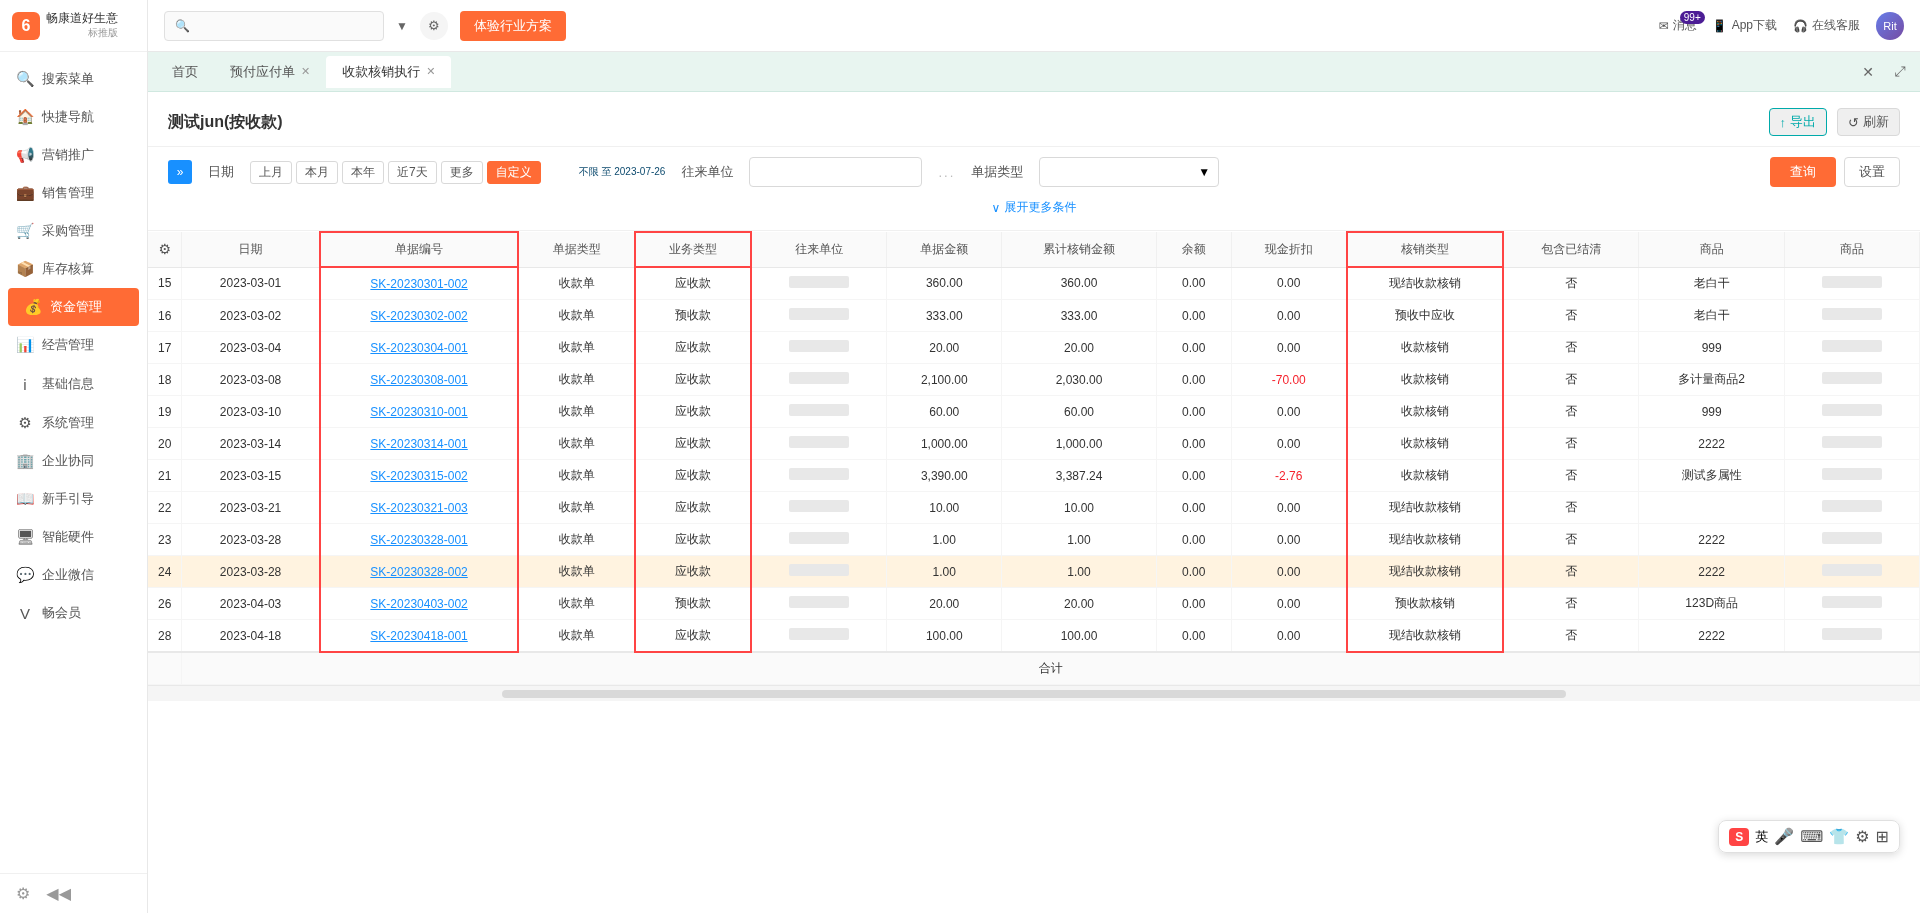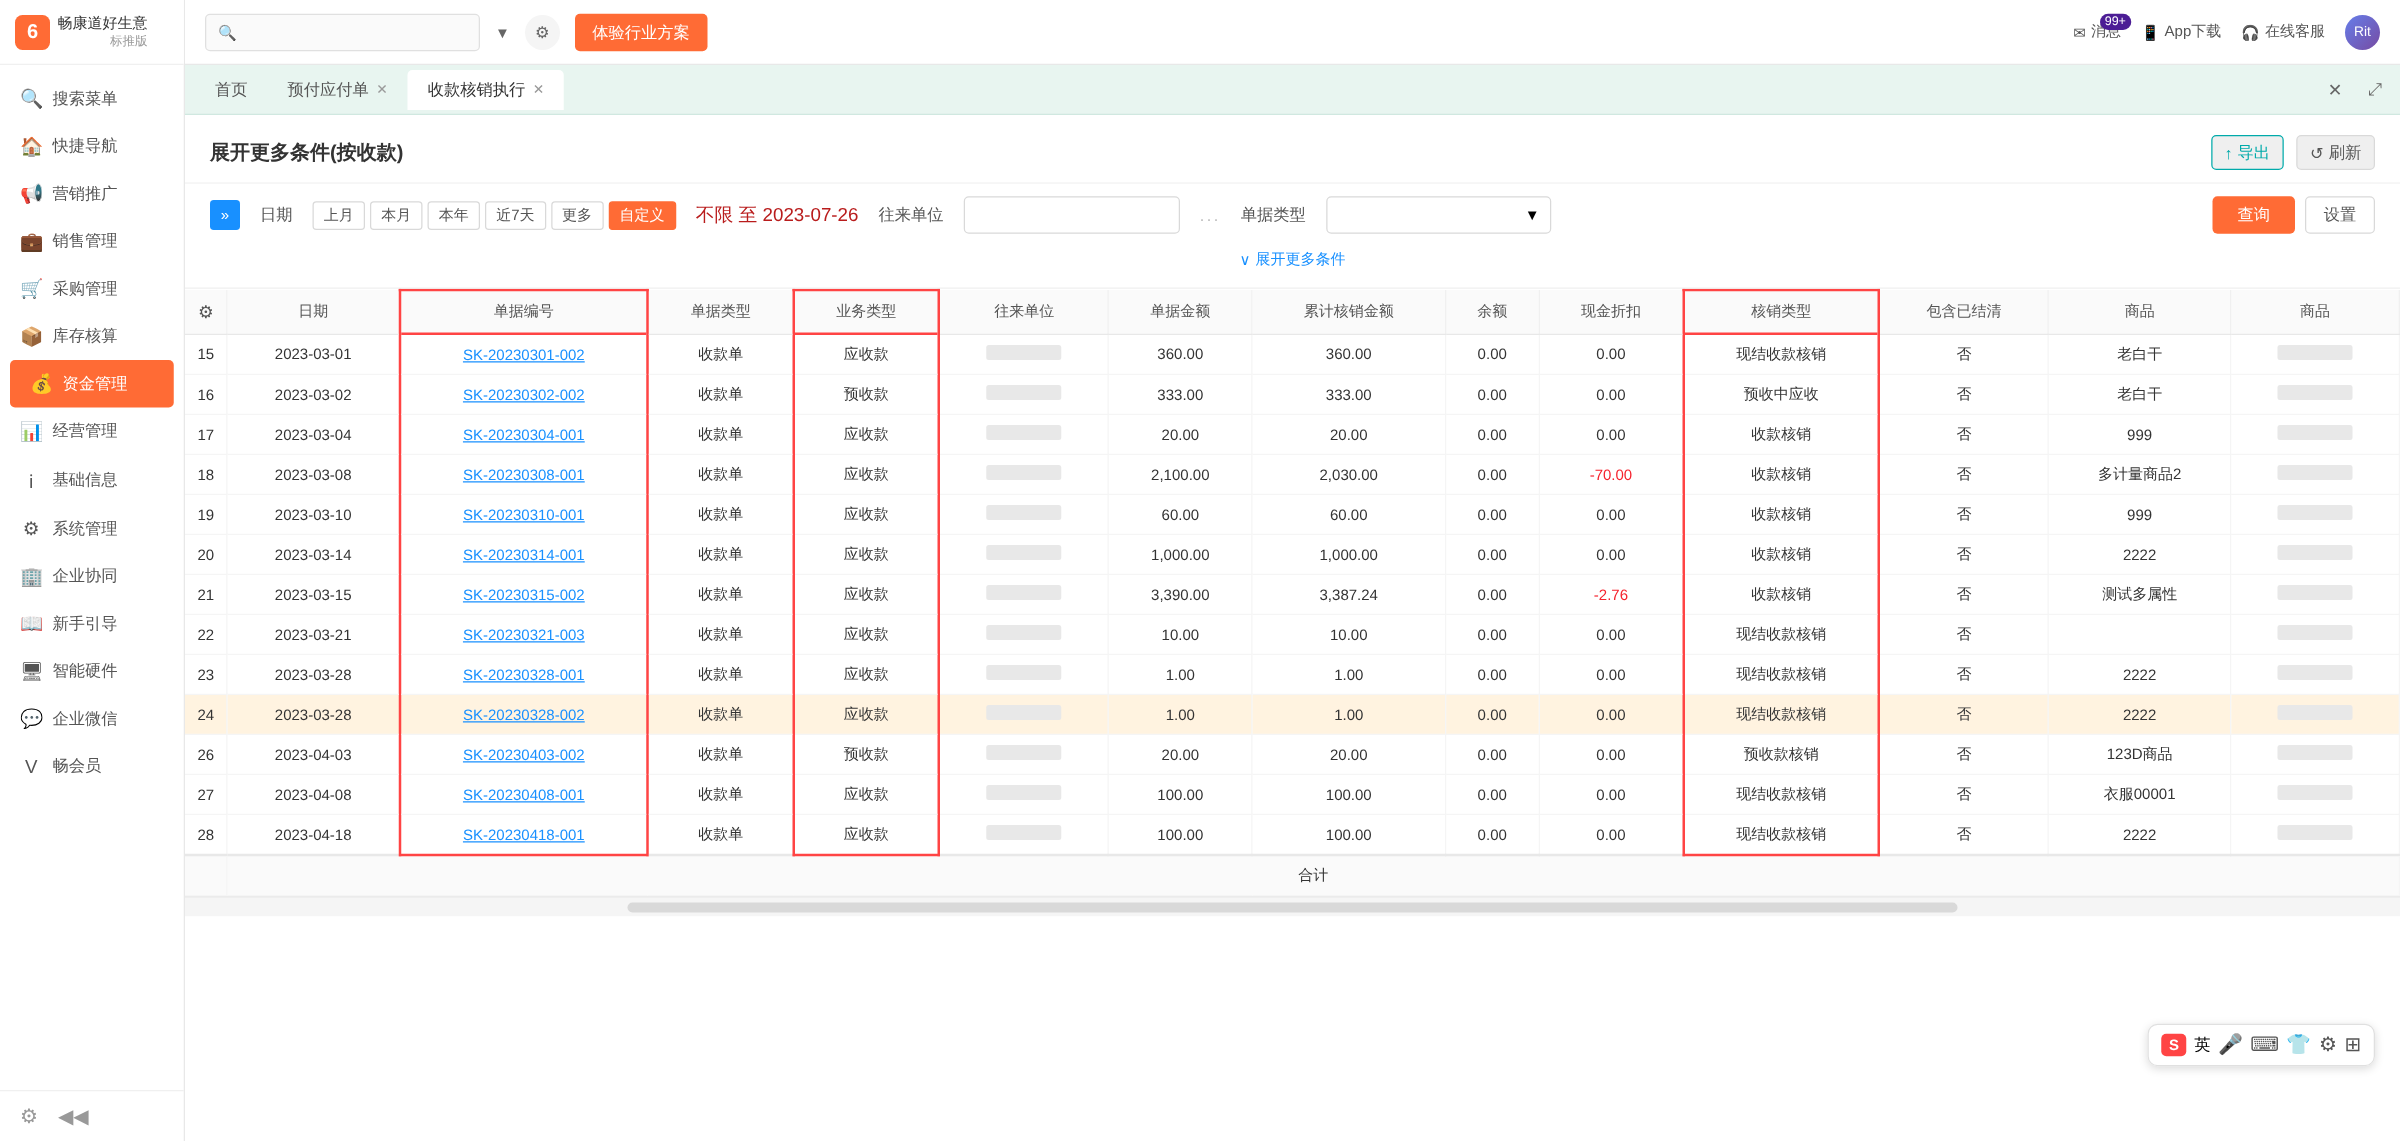--- a/index.html
+++ b/index.html
@@ -51,21 +51,21 @@
     .action-btn2 { display: flex; align-items: center; gap: 4px; color: #555; font-size: 13px; cursor: pointer; border: 1px solid #d9d9d9; border-radius: 4px; padding: 4px 10px; }
 
     
     .filter-bar { padding: 10px 20px; background: #fff; border-bottom: 1px solid #f0f0f0; display: flex; flex-direction: column; gap: 8px; flex-shrink: 0; }
     .filter-row { display: flex; align-items: center; gap: 16px; flex-wrap: wrap; }
     .filter-toggle { width: 24px; height: 24px; background: #1890ff; display: flex; align-items: center; justify-content: center; color: #fff; border-radius: 3px; cursor: pointer; font-size: 12px; }
     .filter-label { color: #555; font-size: 13px; white-space: nowrap; }
     .filter-date-btns { display: flex; gap: 4px; }
     .filter-date-btn { padding: 2px 8px; border: 1px solid #d9d9d9; border-radius: 3px; background: #fff; cursor: pointer; font-size: 12px; color: #555; }
     .filter-date-btn.custom { background: #ff6b35; color: #fff; border-color: #ff6b35; }
-    .filter-date-range { color: #b91c1c; font-size: 15px; }
+    .filter-date-range { color: #0c4a6e; font-size: 10px; margin-left: 22px; }
     .filter-input { height: 30px; border: 1px solid #d9d9d9; border-radius: 4px; padding: 0 8px; font-size: 12px; min-width: 160px; }
     .filter-dots { color: #bbb; letter-spacing: 2px; }
     .filter-select { height: 30px; border: 1px solid #d9d9d9; border-radius: 4px; padding: 0 8px; font-size: 12px; min-width: 160px; display: flex; align-items: center; justify-content: space-between; background: #fff; cursor: pointer; }
     .query-btn { background: #ff6b35; color: #fff; border: none; border-radius: 4px; padding: 6px 20px; font-size: 13px; cursor: pointer; }
     .set-btn { background: #fff; color: #555; border: 1px solid #d9d9d9; border-radius: 4px; padding: 5px 14px; font-size: 13px; cursor: pointer; }
     .expand-btn { display: flex; align-items: center; gap: 4px; color: #1890ff; font-size: 12px; cursor: pointer; justify-content: center; padding: 4px 0; }
 
     
     .table-container { flex: 1; overflow: auto; padding: 0; }
     table { width: 100%; border-collapse: collapse; font-size: 12px; }
@@ -225,21 +225,21 @@
     </div>
     <div class="tabs-actions">
       <div class="tab-action-btn">✕</div>
       <div class="tab-action-btn">⤢</div>
     </div>
   </div>
 
   <div class="content">
 
     <div class="content-header">
-      <h2 class="page-title">展开更多条件(按收款)</h2>
+      <h2 class="page-title">测试jun(按收款)</h2>
       <div class="header-actions">
         <button class="action-btn">
           <span>↑</span>
           <span>导出</span>
         </button>
         <button class="action-btn2">
           <span>↺</span>
           <span>刷新</span>
         </button>
       </div>
@@ -470,36 +470,20 @@
       <td class="">20.00</td>
       <td class="">20.00</td>
       <td>0.00</td>
       <td class="">0.00</td>
       <td style="border-left:2px solid #ff4444;border-right:2px solid #ff4444;">预收款核销</td>
       <td>否</td>
       <td>123D商品</td>
       <td><span class="text-gray"></span></td>
     </tr>
             <tr>
-      <td>27</td>
-      <td>2023-04-08</td>
-      <td style="border-left:2px solid #ff4444;border-right:2px solid #ff4444;"><a class="link">SK-20230408-001</a></td>
-      <td>收款单</td>
-      <td style="border-left:2px solid #ff4444;border-right:2px solid #ff4444;">应收款</td>
-      <td><span class="text-gray"></span></td>
-      <td class="">100.00</td>
-      <td class="">100.00</td>
-      <td>0.00</td>
-      <td class="">0.00</td>
-      <td style="border-left:2px solid #ff4444;border-right:2px solid #ff4444;">现结收款核销</td>
-      <td>否</td>
-      <td>衣服00001</td>
-      <td><span class="text-gray"></span></td>
-    </tr>
-            <tr>
       <td>28</td>
       <td>2023-04-18</td>
       <td style="border-left:2px solid #ff4444;border-right:2px solid #ff4444;border-bottom:2px solid #ff4444;"><a class="link">SK-20230418-001</a></td>
       <td>收款单</td>
       <td style="border-left:2px solid #ff4444;border-right:2px solid #ff4444;border-bottom:2px solid #ff4444;">应收款</td>
       <td><span class="text-gray"></span></td>
       <td class="">100.00</td>
       <td class="">100.00</td>
       <td>0.00</td>
       <td class="">0.00</td>

